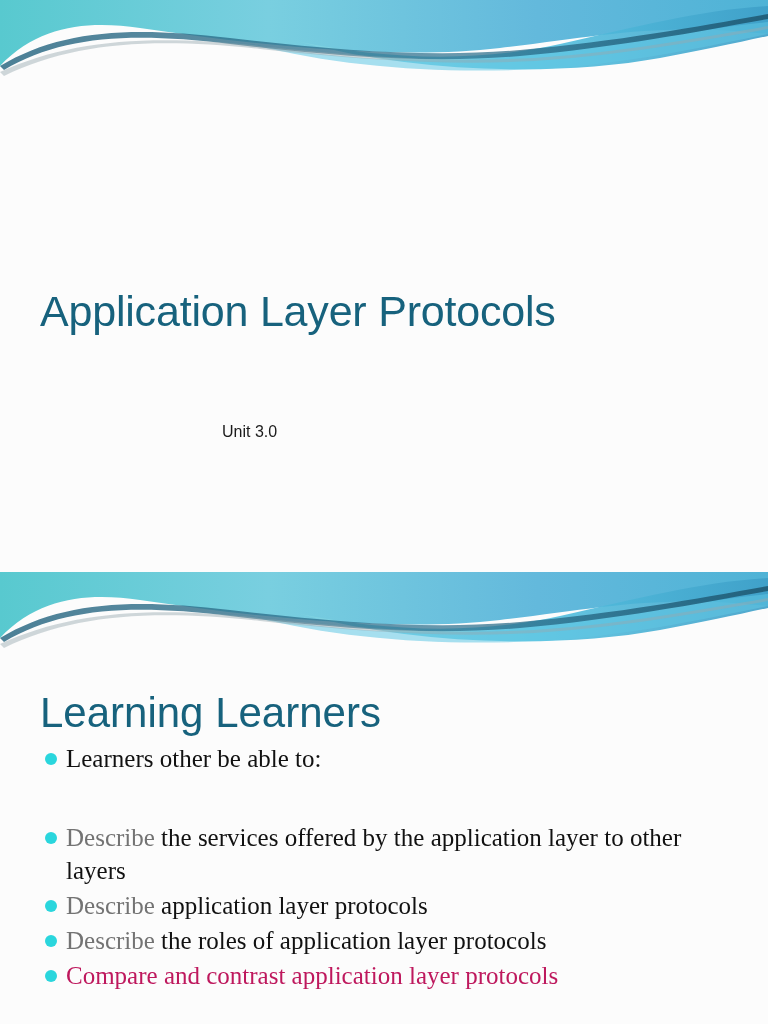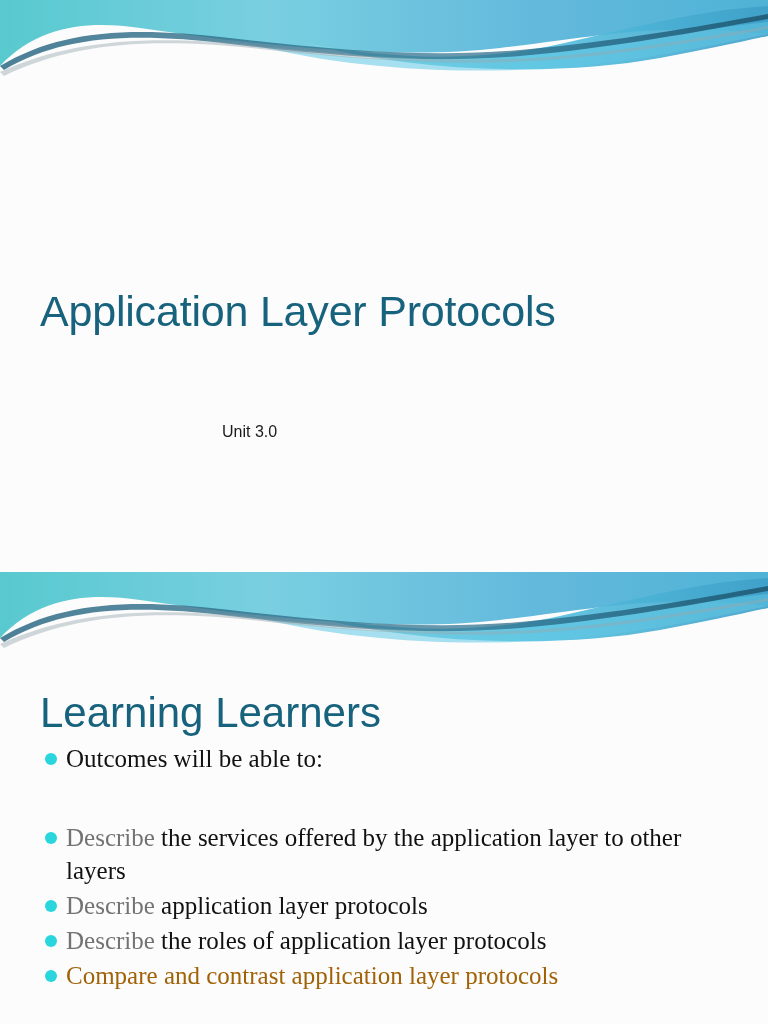--- a/index.html
+++ b/index.html
@@ -104,21 +104,21 @@
   .bullet-dot {
     position: absolute;
     left: 5px;
     top: 11px;
     width: 12px;
     height: 12px;
     border-radius: 50%;
     background: #2ad6dd;
   }
   .kw-red { color: #737373; font-family: Liberation Serif, serif; }
-  .all-red { color: #a16207; }
+  .all-red { color: #be185d; }
 </style>
 </head>
 <body>
 
 <div class="deck">
 
   <section class="slide slide-title-page">
 
     <div class="wave-banner">
       <svg viewBox="0 0 768 96" preserveAspectRatio="none" xmlns="http://www.w3.org/2000/svg">
@@ -189,21 +189,21 @@
         <path d="M0,72 C70,40 150,34 260,46 C370,58 470,64 560,56 C640,49 710,36 768,26 L768,29 C710,39 640,52 560,59 C470,67 370,61 260,49 C150,37 72,43 4,76 Z" fill="#97a9af" opacity="0.45"></path>
       </svg>
     </div>
 
     <h2 class="outcomes-heading">Learning Learners</h2>
 
     <ul class="bullet-list">
 
       <li class="bullet-item gap-after">
         <span class="bullet-dot"></span>
-        <span>Outcomes will be able to:</span>
+        <span>Learners other be able to:</span>
       </li>
 
       <li class="bullet-item">
         <span class="bullet-dot"></span>
         <span class="kw-red">Describe</span><span> the services offered by the application layer to other layers</span>
       </li>
 
       <li class="bullet-item">
         <span class="bullet-dot"></span>
         <span class="kw-red">Describe</span><span> application layer protocols</span>

